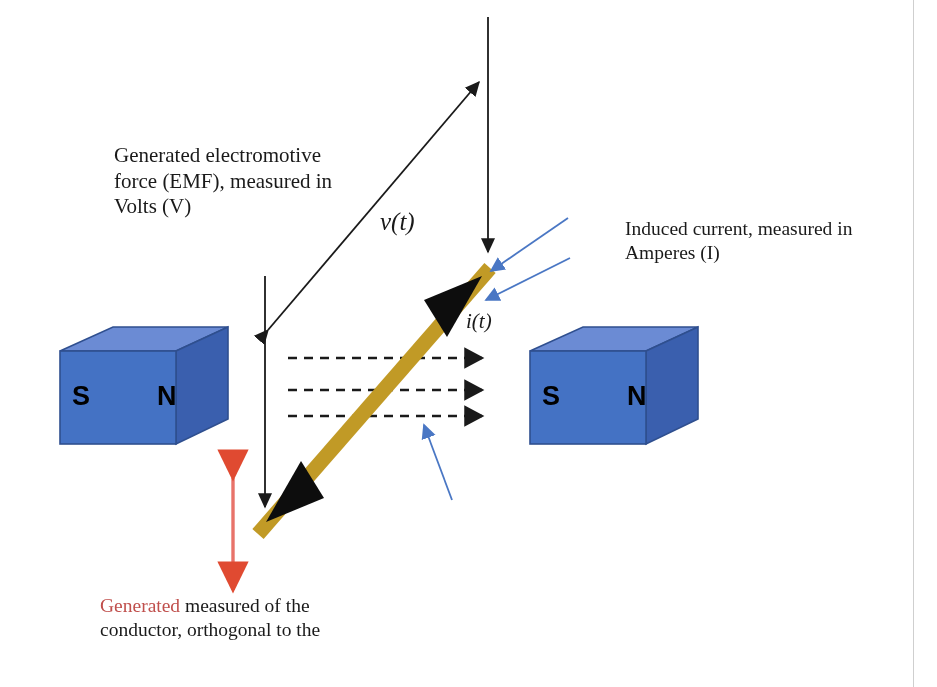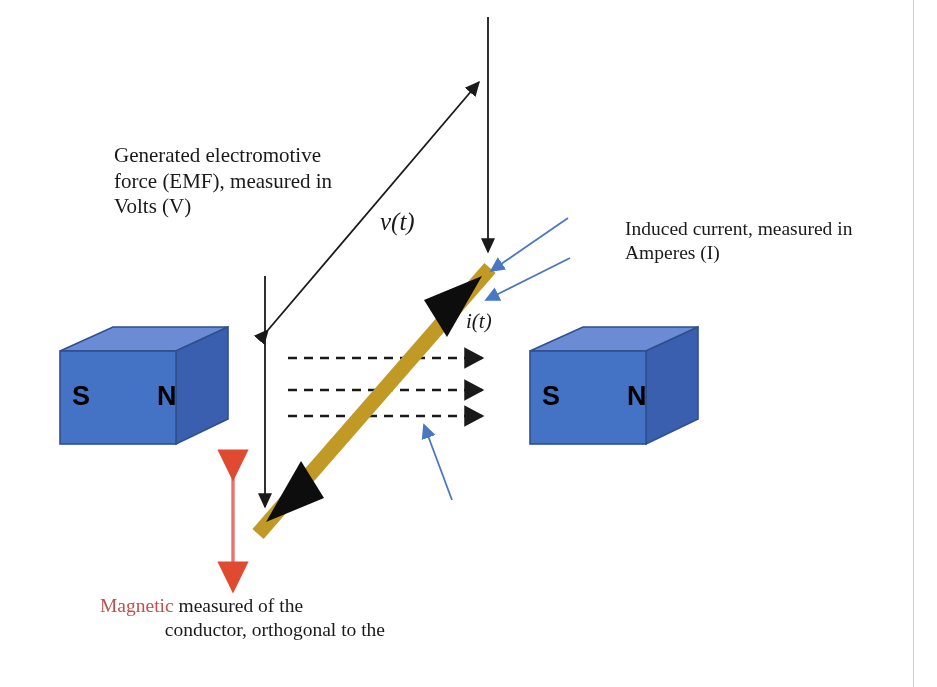--- a/index.html
+++ b/index.html
@@ -40,21 +40,21 @@
     font-family: "Liberation Serif", "DejaVu Serif", serif;
     color: #1a1a1a;
     line-height: 1.22;
     white-space: pre-wrap;
   }
   .t-emf      { left: 114px; top: 143px; width: 250px; font-size: 21px; }
   .t-cond     { left: 580px; top: 145px; width: 270px; font-size: 19.5px; }
   .t-curr     { left: 580px; top: 217px; width: 278px; font-size: 19.5px; margin-left: 45px; }
   .t-field    { left: 408px; top: 502px; width: 420px; font-size: 19.5px; }
   .t-phys     { left: 100px; top: 594px; width: 285px; font-size: 19.5px; text-align: justify; }
-  .t-phys .lastline { text-align: right; display: block; }
+  .t-phys .lastline { text-align: left; display: block; }
   .red-word   { color: #c0504d; }
   .t-vt { left: 380px; top: 207px; font-size: 25px; font-style: italic; }
   .t-it { left: 466px; top: 309px; font-size: 21px; font-style: italic; }
   .magnet-label {
     position: absolute;
     font-family: "Liberation Sans", "DejaVu Sans", sans-serif;
     font-weight: bold;
     font-size: 27px;
     color: #000000;
   }
@@ -120,21 +120,21 @@
   <div class="magnet-label" style="left:157px; top:381px;">N</div>
   <div class="magnet-label" style="left:542px; top:381px;">S</div>
   <div class="magnet-label" style="left:627px; top:381px;">N</div>
 
   <div class="txt t-emf">Generated electromotive force (EMF), measured in Volts (V)</div>
 
 
   <div class="txt t-curr">Induced current, measured in Amperes (I)</div>
 
 
-  <div class="txt t-phys"><span class="red-word">Magnetic</span><span> measured of the</span><span class="lastline">conductor, orthogonal to the</span></div>
+  <div class="txt t-phys"><span class="red-word">Generated</span><span> measured of the</span><span class="lastline">conductor, orthogonal to the</span></div>
 
   <div class="txt t-vt">v(t)</div>
 
   <div class="txt t-it">i(t)</div>
 
   <div class="page-edge" style="left:913px;"></div>
 
 </div>
 
 </body></html>

